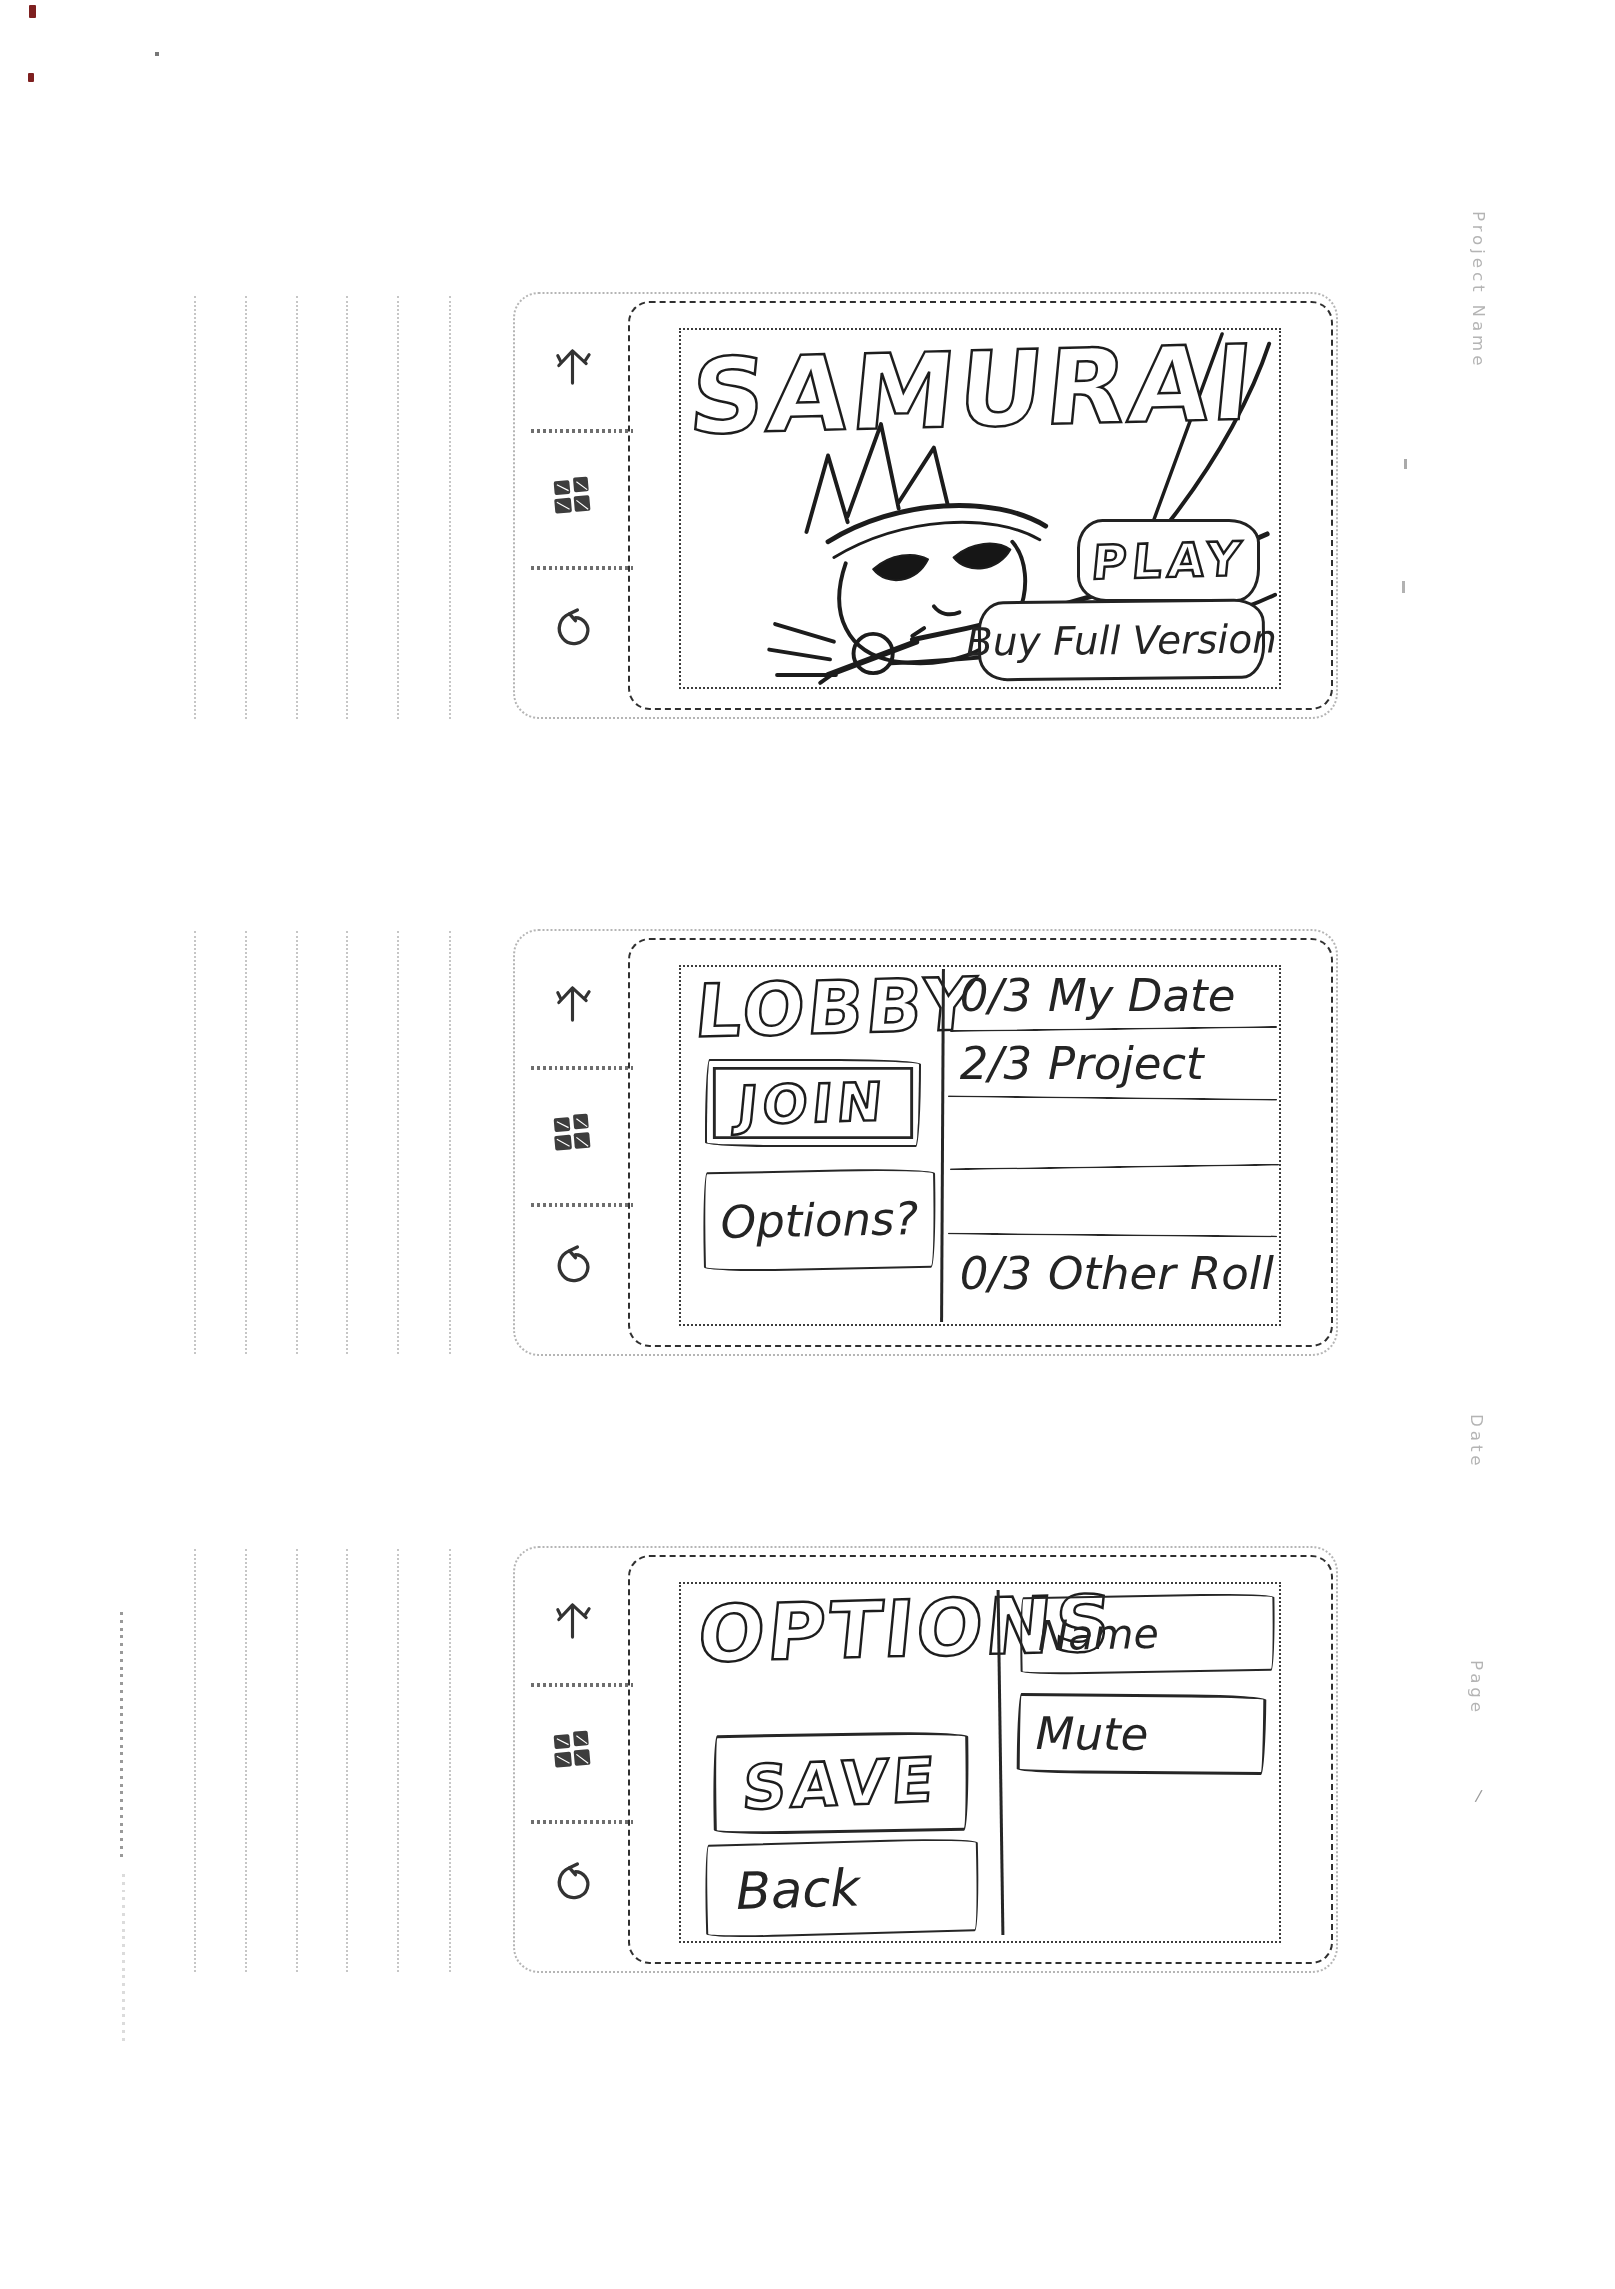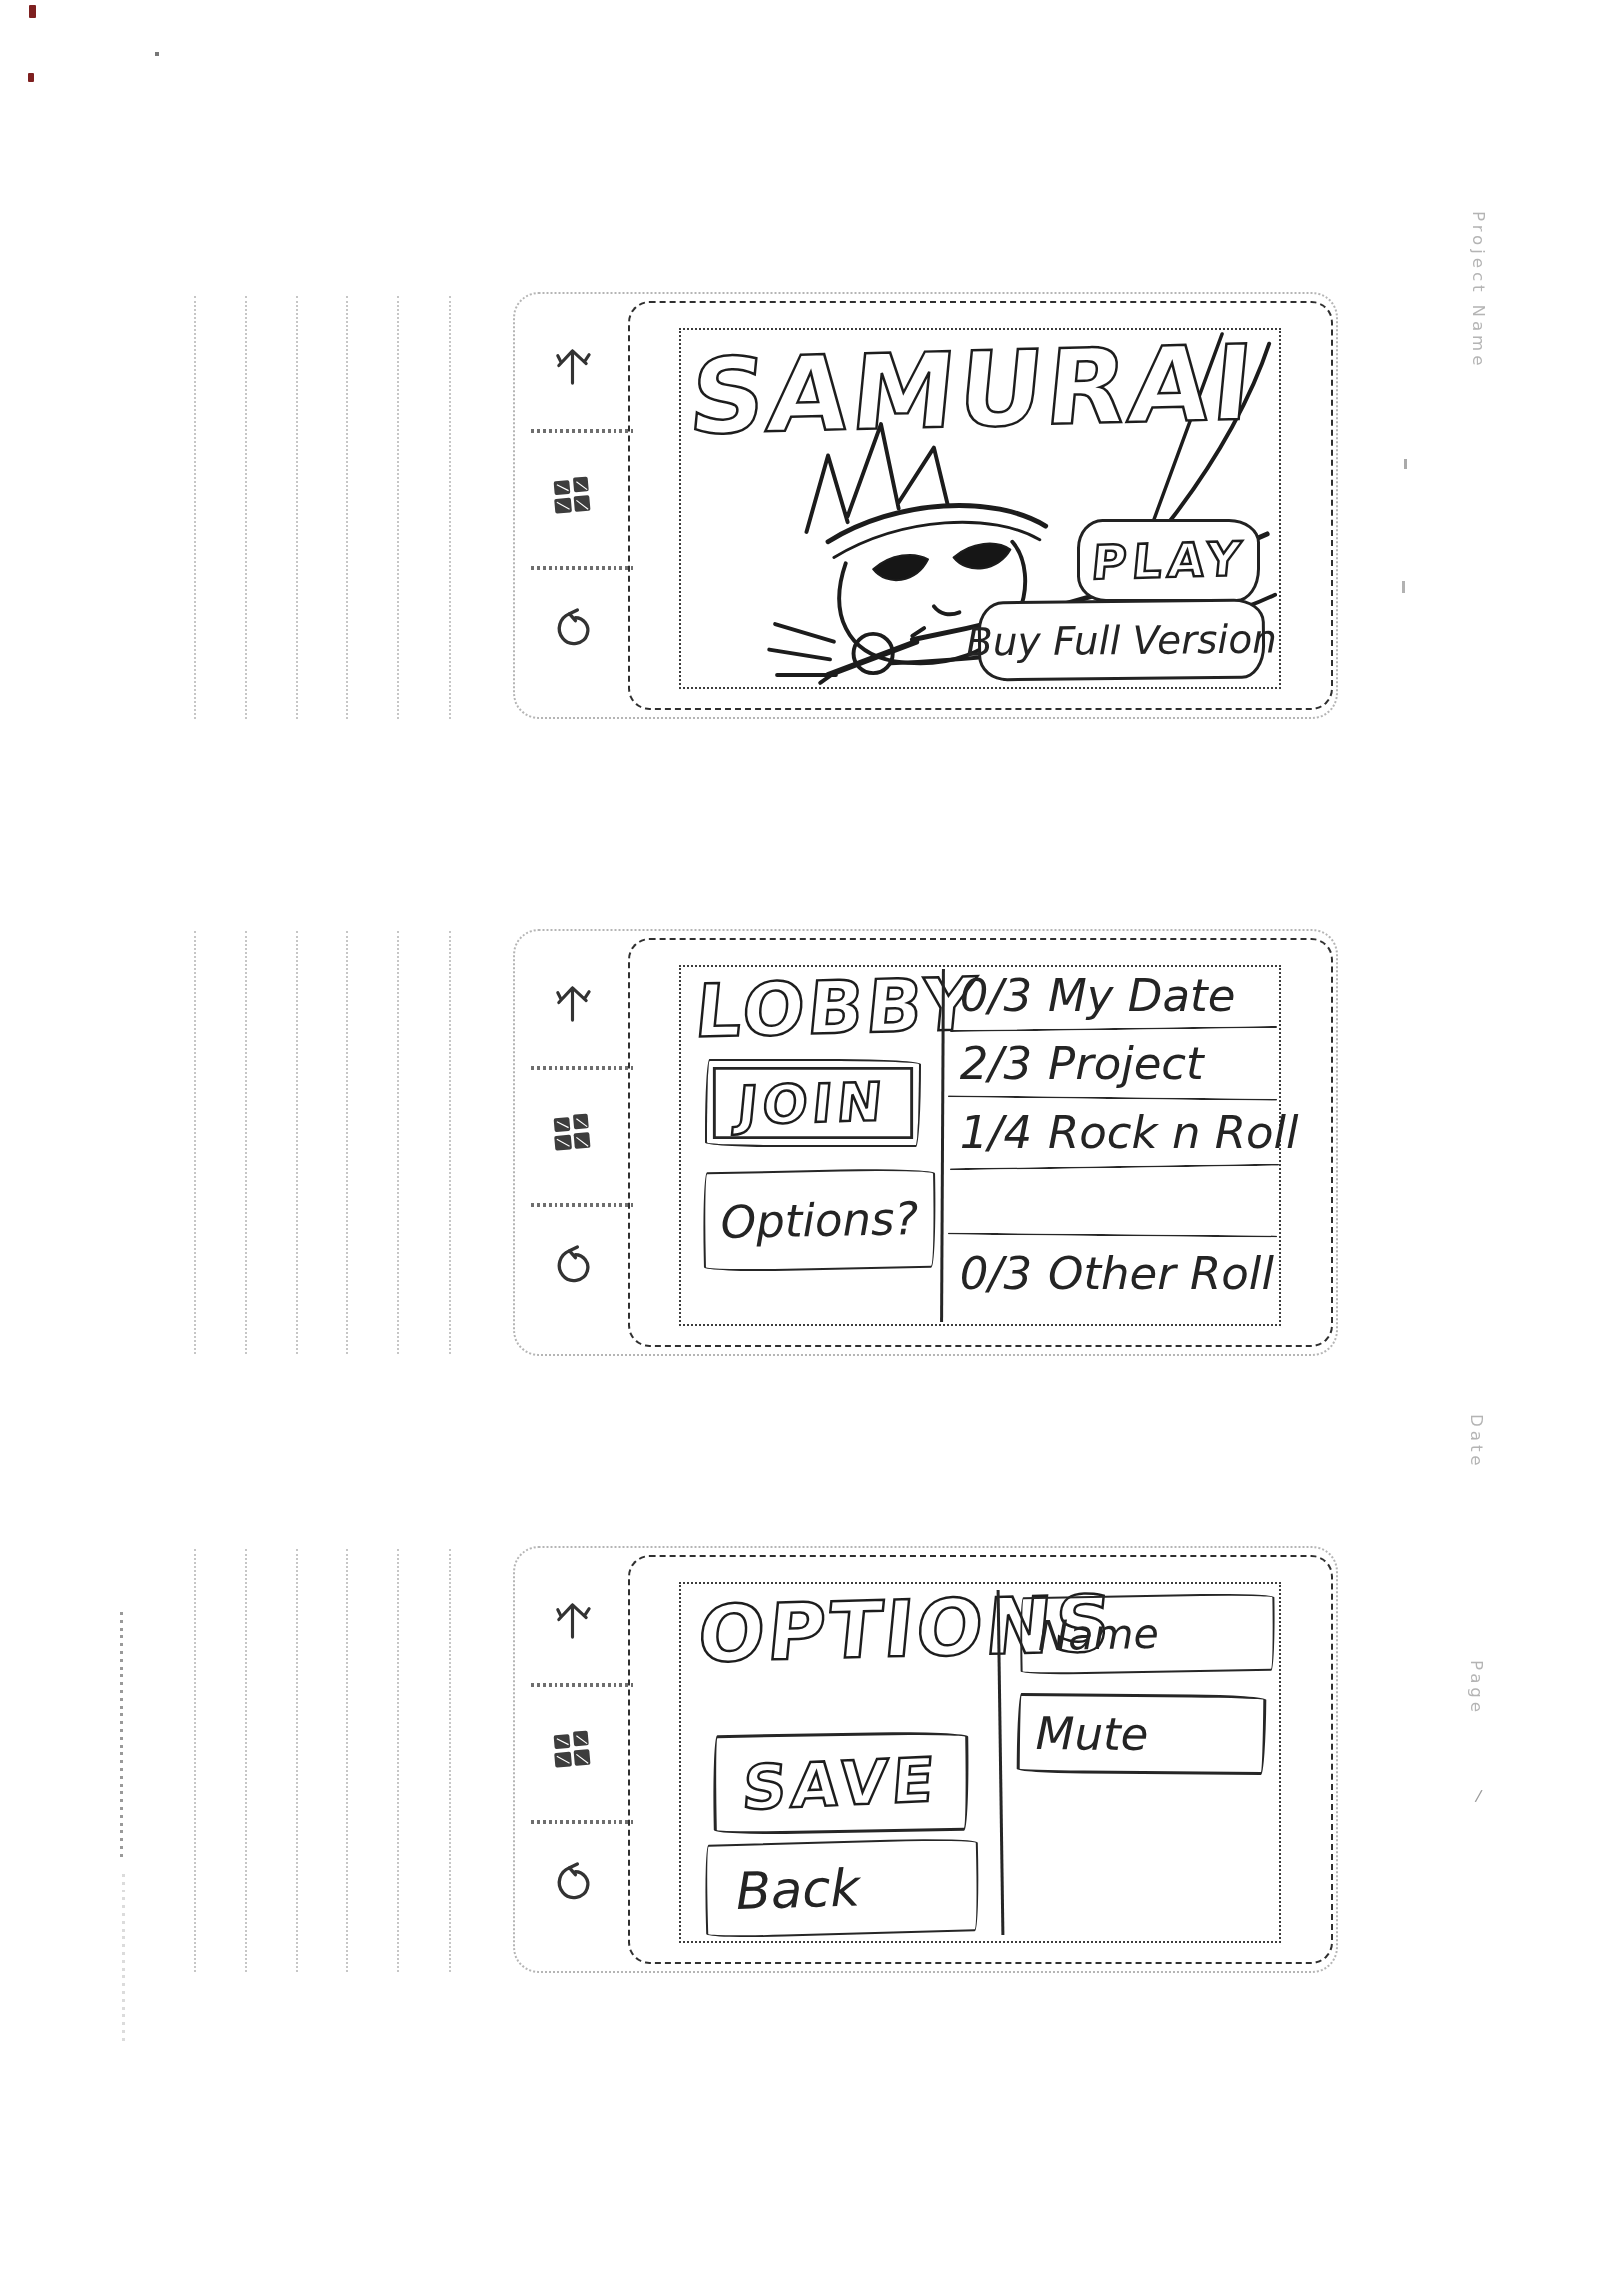--- a/index.html
+++ b/index.html
@@ -203,24 +203,20 @@
       <div class="gamerow" style="top:5.9px;">
         <span class="hand count">0/3</span>
         <span class="hand gname">My Date</span>
       </div>
       <div class="sep" style="left:3.9px;right:2px;top:61px;transform:rotate(-.7deg);"></div>
       <div class="gamerow" style="top:74px;padding-left:31px;">
         <span class="hand count">2/3</span>
         <span class="hand gname">Project</span>
       </div>
       <div class="sep" style="left:2px;right:2px;top:130px;transform:rotate(.6deg);"></div>
-      <div class="gamerow" style="top:143px;">
-        <span class="hand count">1/4</span>
-        <span class="hand gname">Rock n Roll</span>
-      </div>
       <div class="sep" style="left:3.9px;right:0;top:199px;transform:rotate(-.8deg);"></div>
       <div class="sep" style="left:2px;right:2px;top:267px;transform:rotate(.5deg);"></div>
       <div class="gamerow" style="top:284px;">
         <span class="hand count">0/3</span>
         <span class="hand gname">Other Roll</span>
       </div>
     </div>
   </div>
 </div>
 

